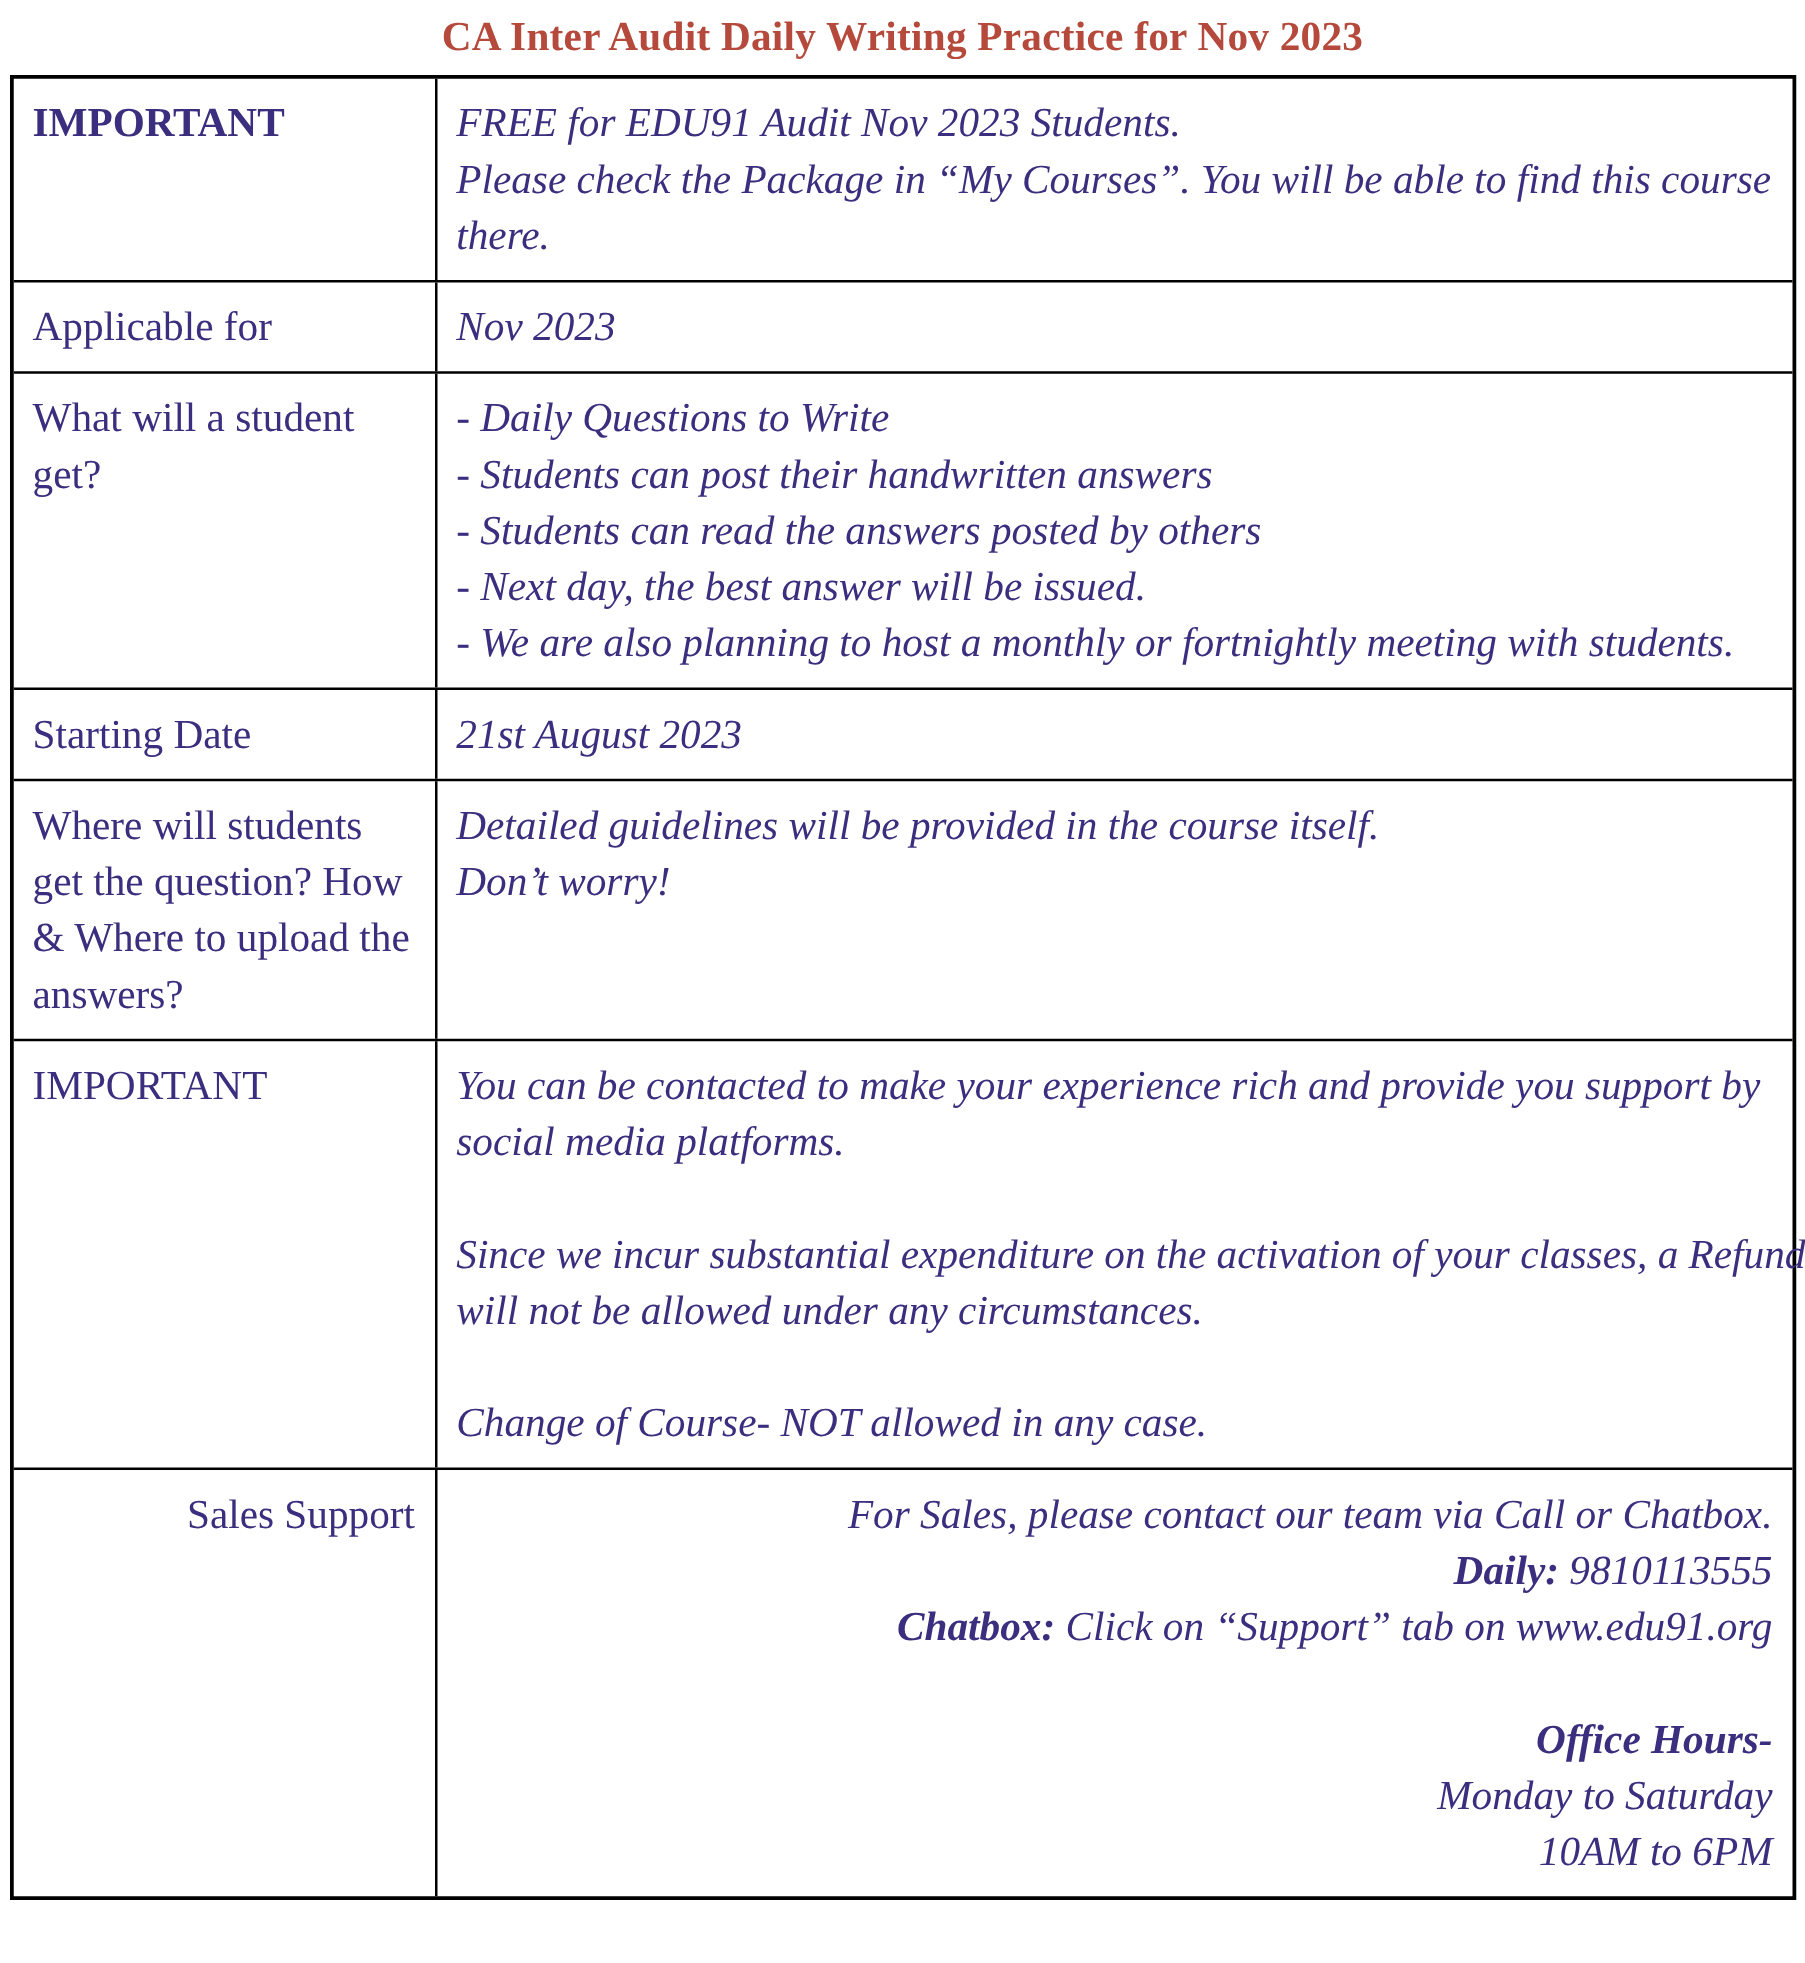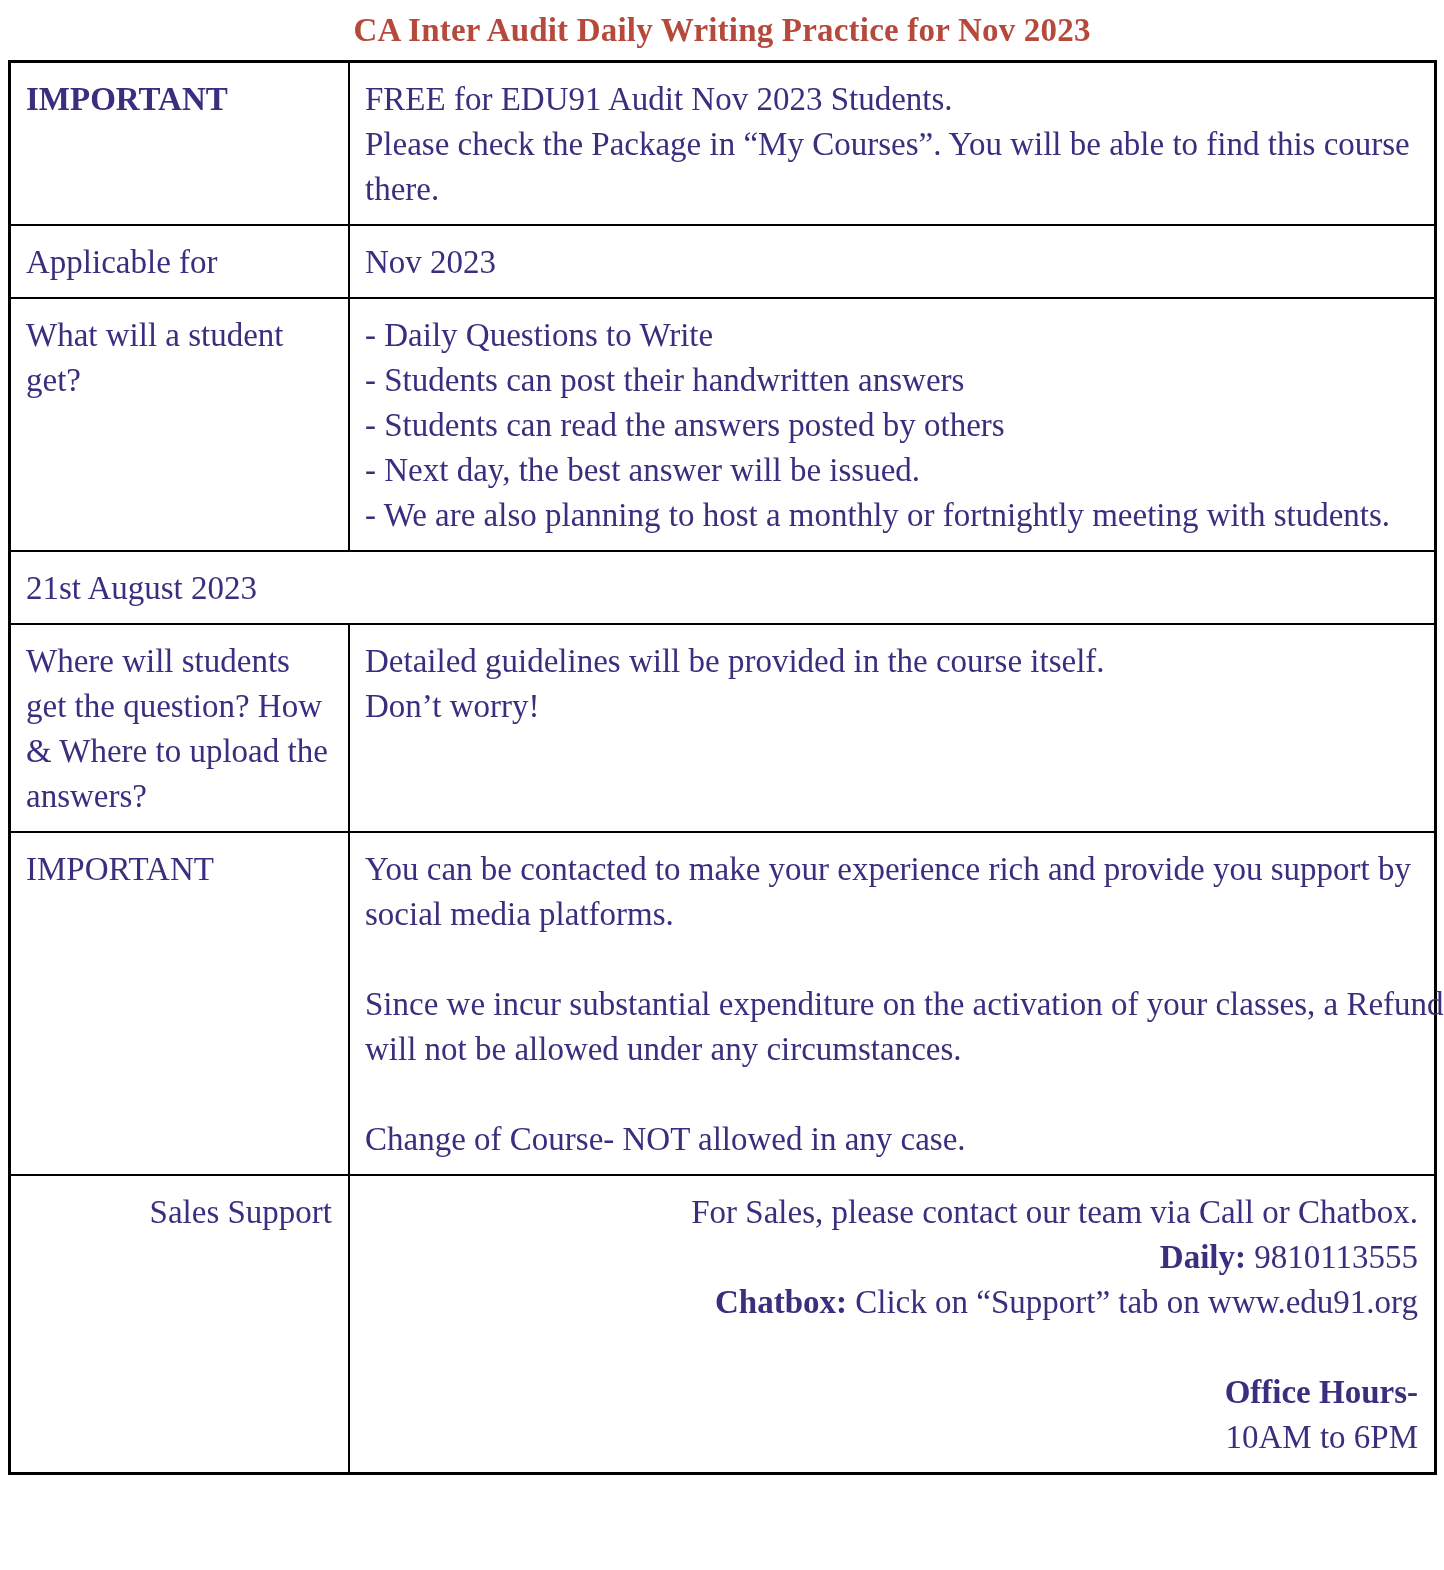--- a/index.html
+++ b/index.html
@@ -44,21 +44,21 @@
     font-size: 33px;
     line-height: 45px;
     color: var(--ink);
     padding: 14px 16px 12px 15px;
   }
   .label-cell {
     width: 339px;
     flex: 0 0 339px;
     border-right: 2px solid var(--line);
   }
-  .content-cell { flex: 1 1 auto; }
+  .content-cell { flex: 1 1 auto; font-style: italic; }
   .bold { font-weight: bold; }
   .line { white-space: nowrap; }
   .line.blank { white-space: normal; }
 </style>
 </head>
 <body>
 
 <div class="page">
   <h1 class="title">CA Inter Audit Daily Writing Practice for Nov 2023</h1>
   <div class="info-table" id="info-table">
@@ -80,20 +80,21 @@
         <div class="cell label-cell">What will a student get?</div>
         <div class="cell content-cell">
           <div class="line"><span class="">- Daily Questions to Write</span></div>
           <div class="line"><span class="">- Students can post their handwritten answers</span></div>
           <div class="line"><span class="">- Students can read the answers posted by others</span></div>
           <div class="line"><span class="">- Next day, the best answer will be issued.</span></div>
           <div class="line"><span class="">- We are also planning to host a monthly or fortnightly meeting with students.</span></div>
         </div>
       </div>
       <div class="row">
+        <div class="cell label-cell">Starting Date</div>
         <div class="cell content-cell">
           <div class="line"><span class="">21st August 2023</span></div>
         </div>
       </div>
       <div class="row">
         <div class="cell label-cell">Where will students get the question? How &amp; Where to upload the answers?</div>
         <div class="cell content-cell">
           <div class="line"><span class="">Detailed guidelines will be provided in the course itself.</span></div>
           <div class="line"><span class="">Don’t worry!</span></div>
         </div>
@@ -111,17 +112,18 @@
         </div>
       </div>
       <div class="row">
         <div class="cell label-cell">Sales Support</div>
         <div class="cell content-cell">
           <div class="line"><span class="">For Sales, please contact our team via Call or Chatbox.</span></div>
           <div class="line"><span class="bold">Daily:</span><span class=""> 9810113555</span></div>
           <div class="line"><span class="bold">Chatbox:</span><span class=""> Click on “Support” tab on www.edu91.org</span></div>
           <div class="line blank">&nbsp;</div>
           <div class="line"><span class="bold">Office Hours-</span></div>
+          <div class="line"><span class="">Monday to Saturday</span></div>
           <div class="line"><span class="">10AM to 6PM</span></div>
         </div>
       </div>
     </div>
 </div>
 
 </body></html>

